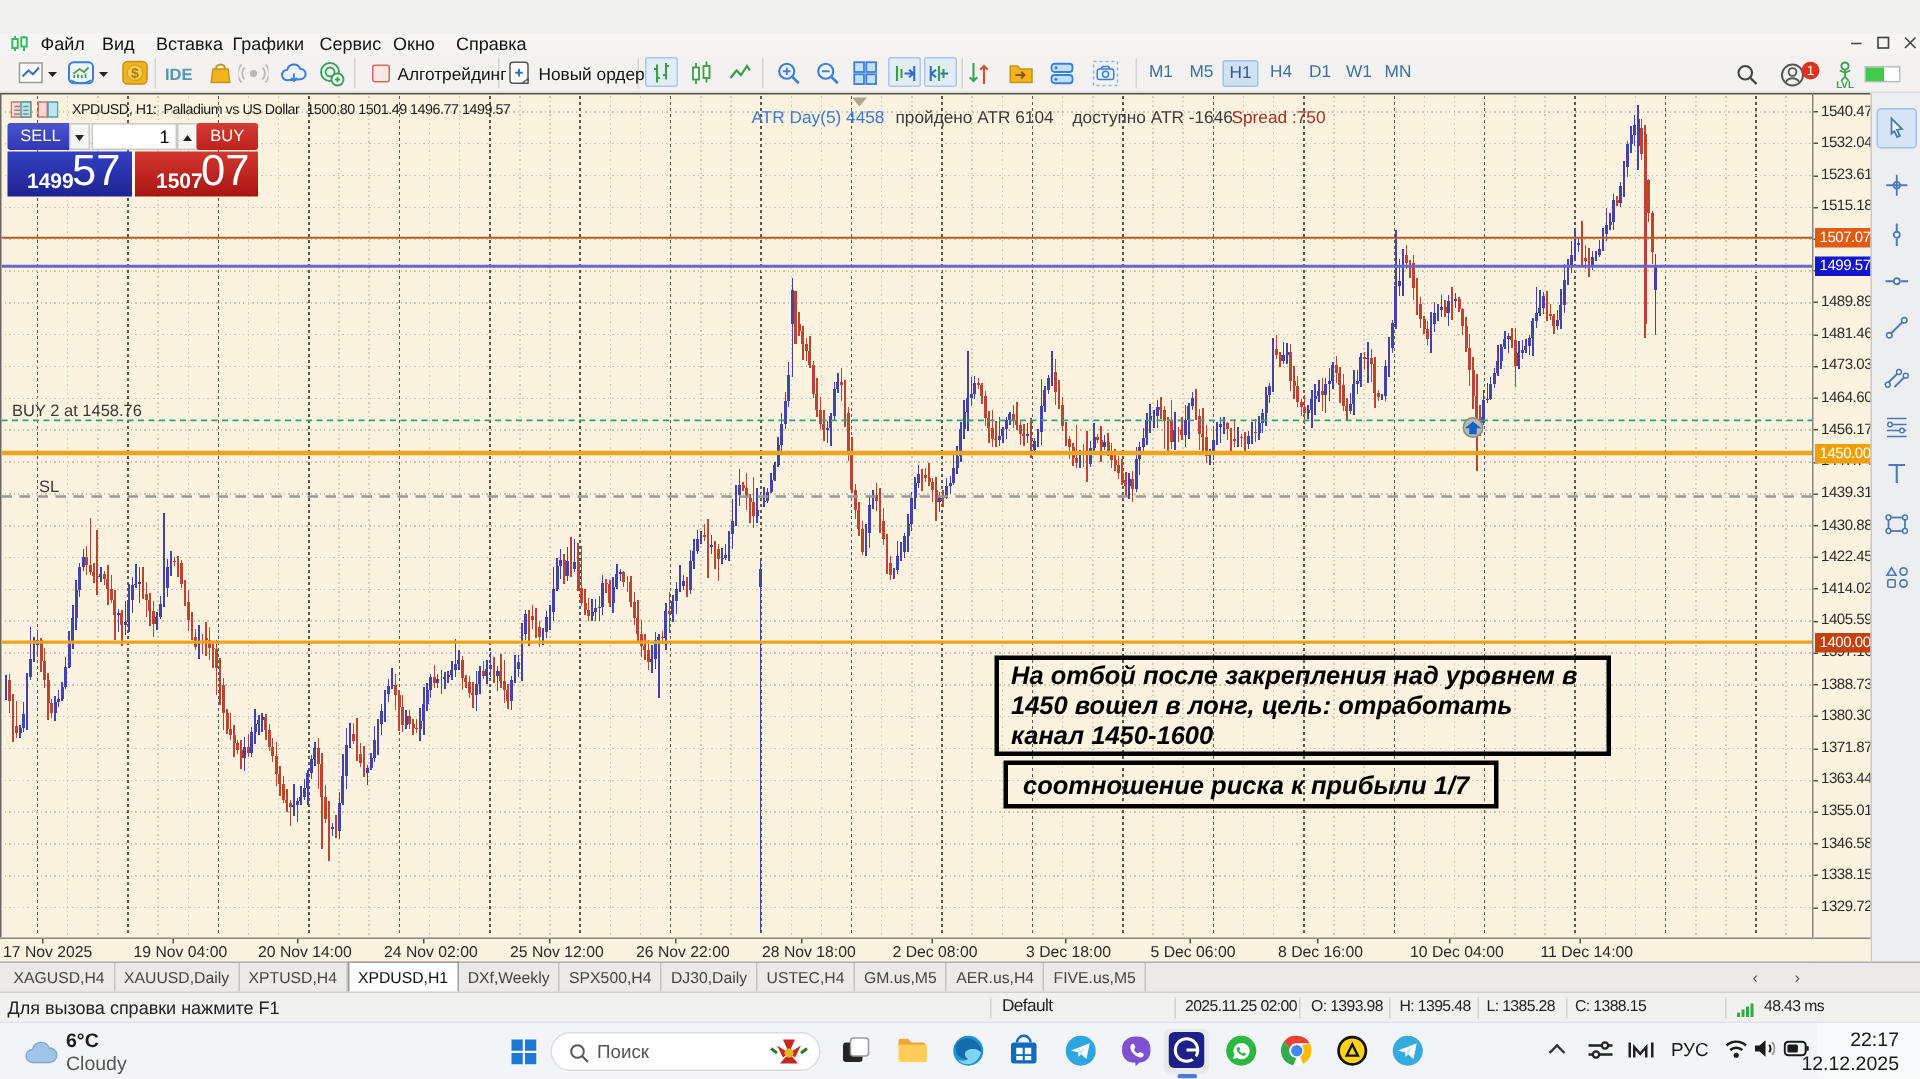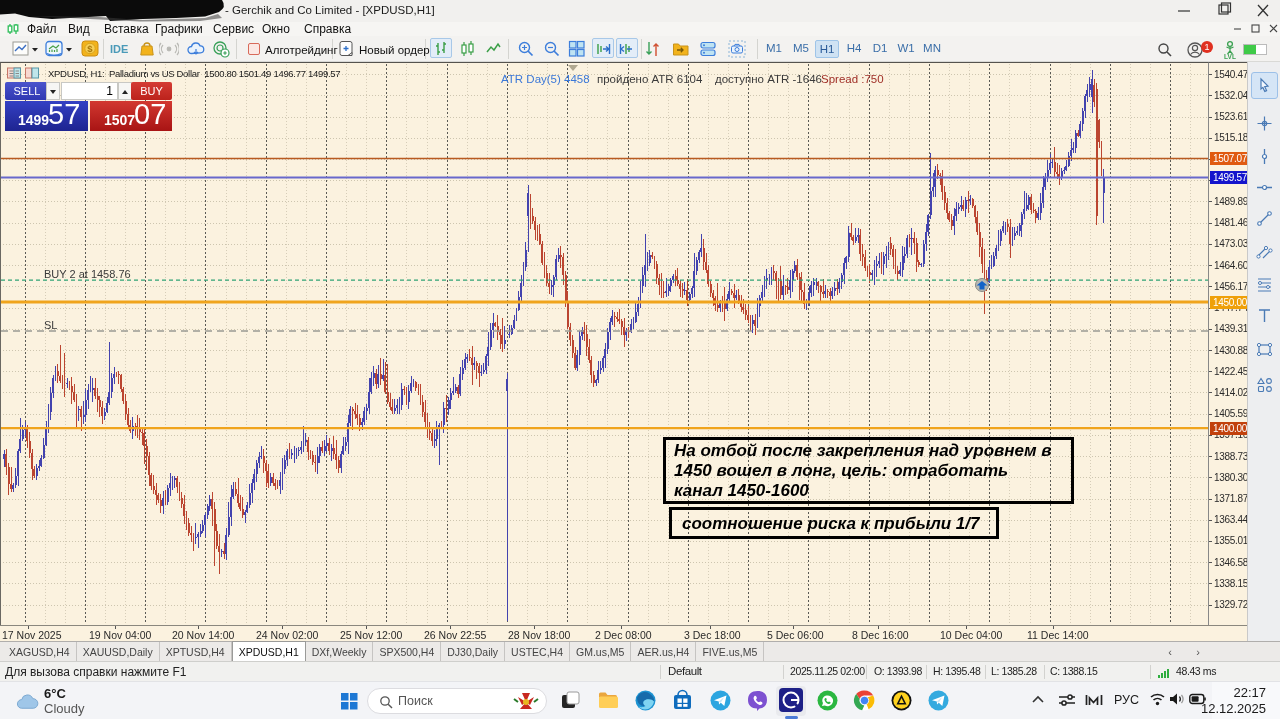--- a/index.html
+++ b/index.html
@@ -16,21 +16,21 @@
 
 #tbar { position:absolute; left:0; top:36px; width:1280px; height:26px; background:#f3f2f0; border-bottom:1px solid #d9d9d6; }
 .tbi { position:absolute; top:4px; }
 .tsep { position:absolute; top:3px; width:1px; height:20px; background:#d4d4d0; }
 .tf { position:absolute; top:4px; font-size:11.5px; color:#3a6ea8; width:24px; text-align:center; padding-top:2px; height:18px; }
 .tf.on { background:#cfe2f3; border:1px solid #9ec4e8; border-radius:2px; color:#2a5a98; }
 .pressbtn { background:#e3edf8; border:1px solid #a8c8e8; border-radius:2px; width:22px; height:20px; margin-top:-2px; padding:1px 1px; }
 
 #chart { position:absolute; left:0; top:62px; width:1208px; height:563px; background:#fbf2df; border-top:1px solid #55534e; border-left:1px solid #6a6862; }
 #chart svg.main { position:absolute; left:0; top:0; }
-.chlab { position:absolute; font-size:11px; color:#3a3a3a;margin-left:36px; }
+.chlab { position:absolute; font-size:11px; color:#3a3a3a; }
 
 .ann { position:absolute; border:3px solid #000; color:#000; font-weight:bold; font-style:italic; font-size:17px; line-height:20px; padding:1px 8px; }
 
 #pscale { position:absolute; left:1208px; top:62px; width:39px; height:579px; background:#fbf2df; border-top:1px solid #55534e; border-left:1px solid #888; }
 .pl { position:absolute; left:5px; font-size:10px; letter-spacing:-0.3px; color:#2a2a2a; }
 .ptick { position:absolute; left:0; width:3px; height:1px; background:#555; }
 .pbadge { position:absolute; left:1px; width:38px; font-size:10px; letter-spacing:-0.3px; padding-left:3px; height:13px; line-height:13px; }
 
 #rtools { position:absolute; left:1247px; top:62px; width:33px; height:579px; background:#edeef0; border-left:1px solid #c9c9c9; }
 .rtool { position:absolute; left:8px; }
@@ -48,33 +48,20 @@
 #status div { position:absolute; top:3px; white-space:nowrap; letter-spacing:-0.4px; }
 .ssep { width:1px; height:14px; background:#d2d2cf; top:3px; }
 
 #task { position:absolute; left:0; top:681px; width:1280px; height:38px; background:#f3f4f7; border-top:1px solid #e2e3e6; }
 .ticon { position:absolute; top:6px; width:25px; height:25px; }
 #clock { position:absolute; right:14px; top:3px; text-align:right; font-size:13px; color:#1a1a1a; line-height:16px; }
 </style></head>
 <body>
 <div id="app">
 
-<div id="title">
-  <svg class="abs" style="left:0;top:0" width="440" height="24" viewBox="0 0 440 24">
-    <path d="M0 0 H222 Q227 7 219 12 L205 16.5 L176 18 L143 19 L110 21 L106 16 L52 19 L29 17 L15 13.5 L0 14.5 Z" fill="#0b0b0b"></path>
-    <path d="M30 16 L100 17 L140 20 L205 18 L218 14 L222 18 L200 21 L140 21.5 Z" fill="#3c3c3c" opacity="0.55"></path>
-  </svg>
-  <div class="t">- Gerchik and Co Limited - [XPDUSD,H1]</div>
-  <svg class="winbtn" style="left:1162px" width="118" height="22" viewBox="0 0 118 22">
-    <path d="M16 11 H28" stroke="#333" stroke-width="1.2"></path>
-    <rect x="57" y="5" width="9" height="9" fill="none" stroke="#333" stroke-width="1.2"></rect>
-    <rect x="59.5" y="3" width="9" height="9" fill="none" stroke="#333" stroke-width="1.2"></rect>
-    <path d="M96 5 L106 16 M106 5 L96 16" stroke="#333" stroke-width="1.3"></path>
-  </svg>
-</div>
 
 <div id="menu">
   <svg class="abs" style="left:7px;top:1px" width="12" height="12" viewBox="0 0 12 12">
         <g stroke="#2dbd59" stroke-width="1.3" fill="#fff">
           <path d="M3 1v10 M9 1v10"></path>
           <rect x="1.2" y="3" width="3.6" height="6"></rect>
           <rect x="7.2" y="2" width="3.6" height="6"></rect>
         </g>
       </svg>
   <span style="left:27px">Файл</span>
@@ -267,21 +254,21 @@
       <line x1="0" y1="330" x2="1208" y2="330" stroke="#9a9a94" stroke-width="1.6" stroke-dasharray="7 5"></line>
       <line x1="0" y1="427.1" x2="1208" y2="427.1" stroke="#f0a41c" stroke-width="2.2"></line>
       <circle cx="981" cy="284" r="6.5" fill="#b9b9b2" stroke="#8a8a84"></circle>
       <path d="M975.5 284.5 L981 280 L986.5 284.5 L983.5 284.5 L983.5 288.5 L978.5 288.5 L978.5 284.5 Z" fill="#1464c8"></path>
     </g>
   </svg>
   <svg class="abs" style="left:566px;top:1px" width="12" height="8" viewBox="0 0 12 8">
         <path d="M1 1 L11 1 L6 7 Z" fill="#b0a890"></path>
       </svg>
   <div class="chlab" style="left:7px;top:205px">BUY 2 at 1458.76</div>
-  <div class="chlab" style="left:7px;top:256px">SL</div>
+  <div class="chlab" style="left:25px;top:256px">SL</div>
   <div class="abs" style="left:0px;top:10px;font-size:11.5px;white-space:nowrap">
     <span style="position:absolute;left:500px;color:#3b78d8">ATR Day(5) 4458</span>
     <span style="position:absolute;left:596px;color:#3a3a3a">пройдено ATR 6104</span>
     <span style="position:absolute;left:714px;color:#3a3a3a">доступно ATR -1646</span>
     <span style="position:absolute;left:820px;color:#a03028">Spread :750</span>
   </div>
   <div class="ann" style="left:662px;top:374px;width:411px;height:67px">На отбой после закрепления над уровнем в<br>1450 вошел в лонг, цель: отработать<br>канал 1450-1600</div>
   <div class="ann" style="left:668px;top:444px;width:330px;height:32px;line-height:26px;padding:1px 10px;white-space:nowrap">соотношение риска к прибыли 1/7</div>
 
   <div class="abs" style="left:6px;top:4px;width:420px;height:14px;font-size:9.5px;letter-spacing:-0.3px;color:#1a1a1a">
@@ -432,21 +419,21 @@
 <div class="tl" style="left:2px">17 Nov 2025</div>
       <div class="ttick" style="left:28px"></div>
 <div class="tl" style="left:89px">19 Nov 04:00</div>
       <div class="ttick" style="left:115px"></div>
 <div class="tl" style="left:172px">20 Nov 14:00</div>
       <div class="ttick" style="left:198px"></div>
 <div class="tl" style="left:256px">24 Nov 02:00</div>
       <div class="ttick" style="left:282px"></div>
 <div class="tl" style="left:340px">25 Nov 12:00</div>
       <div class="ttick" style="left:366px"></div>
-<div class="tl" style="left:424px">26 Nov 22:55</div>
+<div class="tl" style="left:424px">26 Nov 22:00</div>
       <div class="ttick" style="left:450px"></div>
 <div class="tl" style="left:508px">28 Nov 18:00</div>
       <div class="ttick" style="left:534px"></div>
 <div class="tl" style="left:595px">2 Dec 08:00</div>
       <div class="ttick" style="left:621px"></div>
 <div class="tl" style="left:684px">3 Dec 18:00</div>
       <div class="ttick" style="left:710px"></div>
 <div class="tl" style="left:767px">5 Dec 06:00</div>
       <div class="ttick" style="left:793px"></div>
 <div class="tl" style="left:852px">8 Dec 16:00</div>

